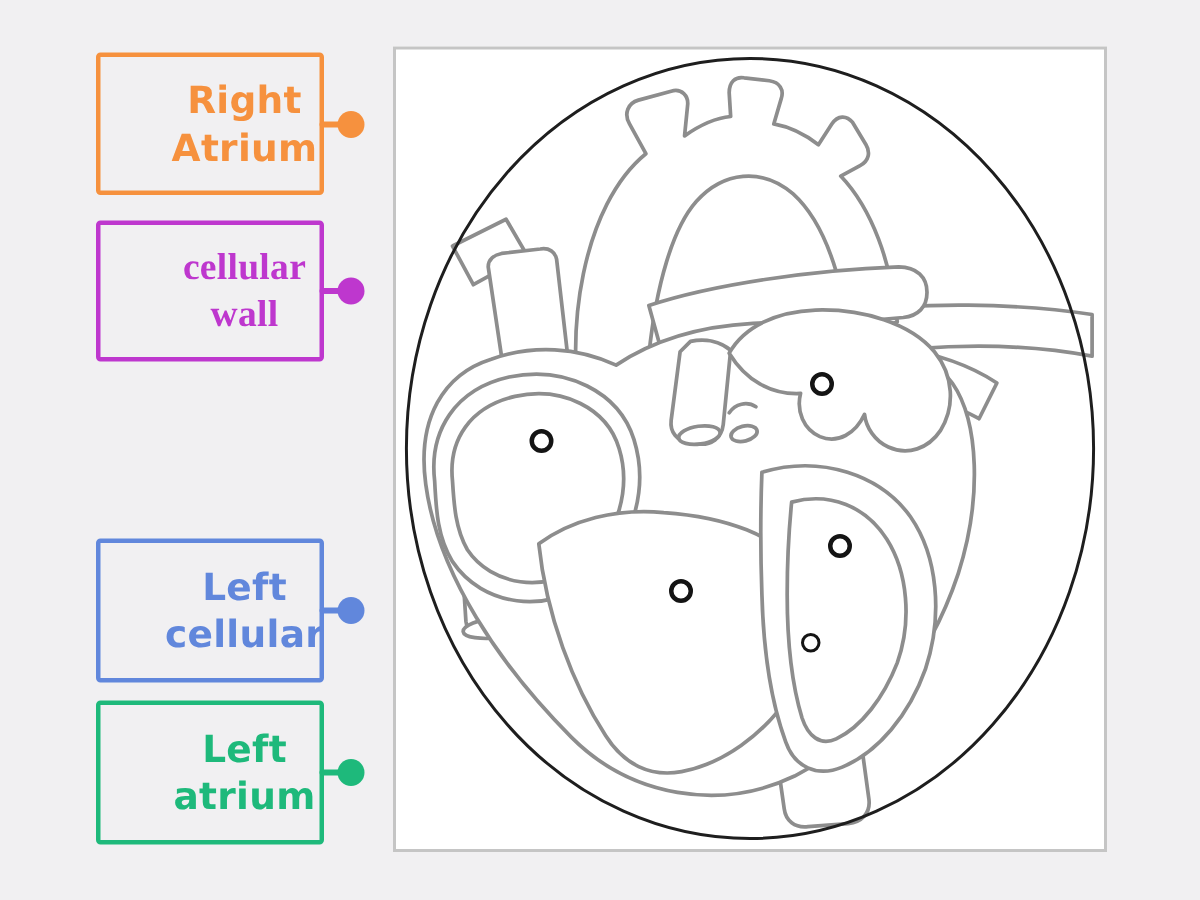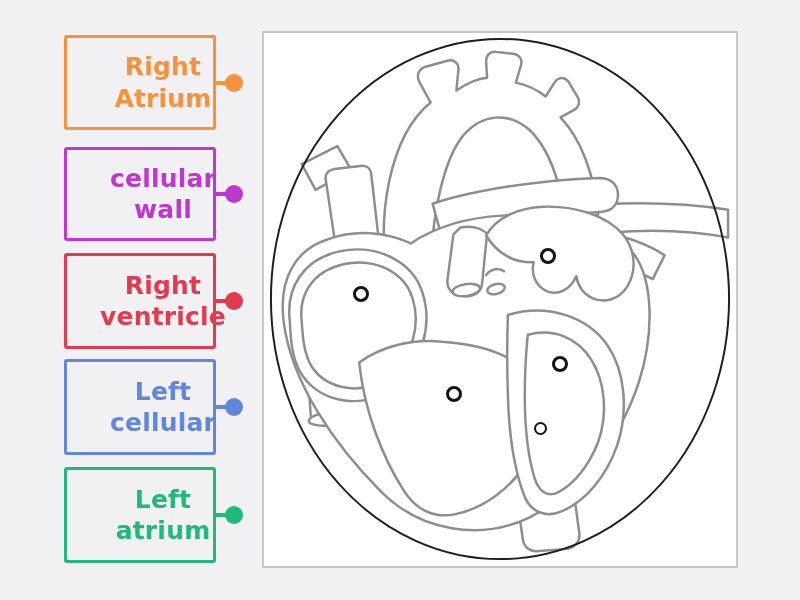--- a/index.html
+++ b/index.html
@@ -48,29 +48,22 @@
 <body>
 
 <div class="label-col">
   <div class="label" style="top: 35px; height: 95px; --c: #F6913E;">
     <span class="label-text">Right Atrium</span>
     <span class="connector">
       <span class="connector-line"></span>
       <span class="connector-dot"></span>
     </span>
   </div>
-  <div class="label" style="top: 147px; height: 94px; --c: #BE37CE;">
+  <div class="label" style="top: 147px; height: 94px; font-family: Liberation Serif, serif; --c: #BE37CE;">
     <span class="label-text">cellular wall</span>
-    <span class="connector">
-      <span class="connector-line"></span>
-      <span class="connector-dot"></span>
-    </span>
-  </div>
-  <div class="label" style="top: 253px; height: 96px; --c: #E23B50;">
-    <span class="label-text">Right ventricle</span>
     <span class="connector">
       <span class="connector-line"></span>
       <span class="connector-dot"></span>
     </span>
   </div>
   <div class="label" style="top: 359px; height: 96px; --c: #6187DC;">
     <span class="label-text">Left cellular</span>
     <span class="connector">
       <span class="connector-line"></span>
       <span class="connector-dot"></span>

